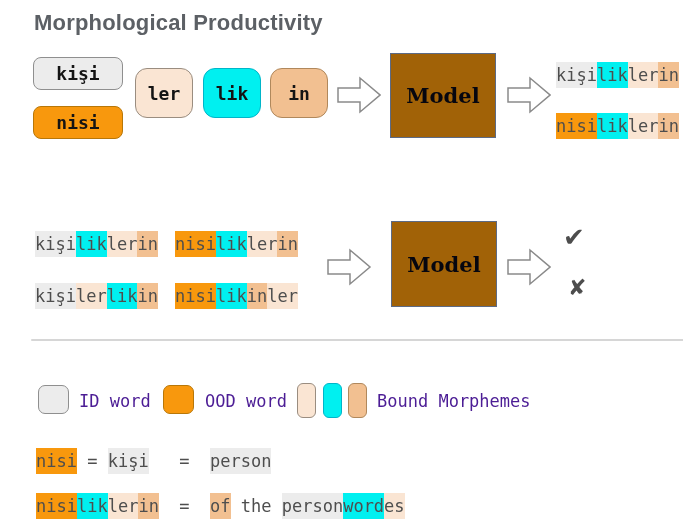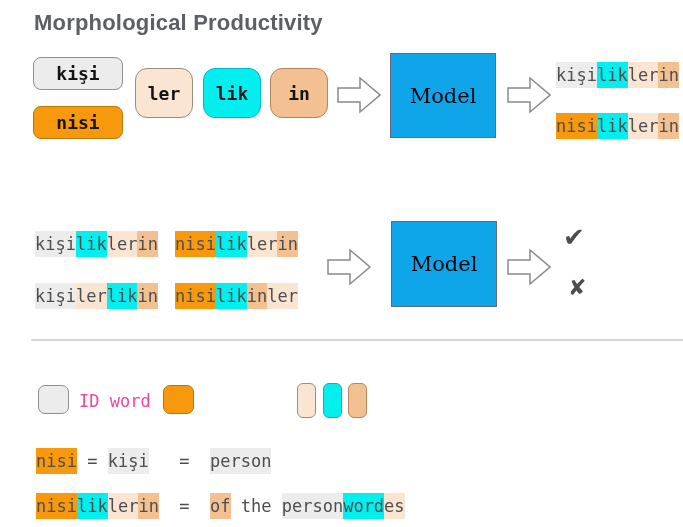--- a/index.html
+++ b/index.html
@@ -9,38 +9,38 @@
          font-size:22px;color:#5c6065;letter-spacing:.2px;white-space:nowrap;}
   
   .tok{position:absolute;display:flex;align-items:center;justify-content:center;
        box-sizing:border-box;font-weight:700;font-size:18px;color:#141414;}
   .tok-id{background:#ececec;border:1.5px solid #8f8f8f;border-radius:8px;}
   .tok-ood{background:#f8980d;border:1.5px solid #b87708;border-radius:8px;}
   .tok-m1{background:#fae5d3;border:1.5px solid #9a8d80;border-radius:12px;}
   .tok-m2{background:#00f0f0;border:1.5px solid #00b5c9;border-radius:12px;}
   .tok-m3{background:#f2c091;border:1.5px solid #b0885c;border-radius:12px;}
   
-  .model{position:absolute;background:#0ea5e9;border:1.5px solid #5c6a85;box-sizing:border-box;
+  .model{position:absolute;background:#a16207;border:1.5px solid #5c6a85;box-sizing:border-box;
          display:flex;align-items:center;justify-content:center;
-         font-family:"DejaVu Serif",serif;font-size:21px;font-weight:400;color:#06060f;}
+         font-family:"DejaVu Serif",serif;font-size:21px;font-weight:700;color:#06060f;}
   
   .word{position:absolute;font-size:17px;line-height:22px;color:#4e4e4e;white-space:pre;
         font-weight:500;display:flex;}
   .seg{white-space:pre;padding:2px 0;}
   .seg.id{background:#ececec;}
   .seg.ood{background:#f8980d;}
   .seg.m1{background:#fae5d3;}
   .seg.m2{background:#00f0f0;}
   .seg.m3{background:#f2c091;}
   .seg.plain{background:transparent;}
   .arrow{position:absolute;}
   .arrow svg{display:block;}
   .mark{position:absolute;color:#4d4d4d;font-family:"DejaVu Sans",sans-serif;font-weight:700;}
   .divider{position:absolute;left:8px;top:339px;width:667px;height:2px;background:#d6d6d6;border-radius:2px;}
-  .legend-label{position:absolute;font-size:17px;color:#ec4899;white-space:nowrap;}
+  .legend-label{position:absolute;font-size:17px;color:#4c1d95;white-space:nowrap;}
 </style>
 </head>
 <body>
 
 <div class="stage">
 
   <div class="title" style="left:11px;top:10px;">Morphological Productivity</div>
 
   <div class="tok tok-id" style="left:10px;top:57px;width:90px;height:33px;">
     <span>kişi</span>
@@ -102,21 +102,23 @@
 
   <div class="mark" style="left:540px;top:222px;font-size:26px;">✔</div>
   <div class="mark" style="left:545px;top:275px;font-size:22px;">✘</div>
 
   <div class="divider"></div>
 
   <div class="tok tok-id" style="left:15px;top:385px;width:31px;height:29px;border-radius:7px;"></div>
   <div class="legend-label" style="left:56px;top:391px;">ID word</div>
 
   <div class="tok tok-ood" style="left:140px;top:385px;width:31px;height:29px;border-radius:7px;"></div>
+  <div class="legend-label" style="left:182px;top:391px;">OOD word</div>
 
   <div class="tok tok-m1" style="left:274px;top:383px;width:19px;height:35px;border-radius:6px;"></div>
   <div class="tok tok-m2" style="left:300px;top:383px;width:19px;height:35px;border-radius:6px;"></div>
   <div class="tok tok-m3" style="left:325px;top:383px;width:19px;height:35px;border-radius:6px;"></div>
+  <div class="legend-label" style="left:354px;top:391px;">Bound Morphemes</div>
 
   <div class="word" style="left:13px;top:448px;"><span class="seg ood">nisi</span><span class="seg plain"> = </span><span class="seg id">kişi</span><span class="seg plain">   =  </span><span class="seg id">person</span></div>
   <div class="word" style="left:13px;top:493px;"><span class="seg ood">nisi</span><span class="seg m2">lik</span><span class="seg m1">ler</span><span class="seg m3">in</span><span class="seg plain">  =  </span><span class="seg m3">of</span><span class="seg plain"> the </span><span class="seg id">person</span><span class="seg m2">word</span><span class="seg m1">es</span></div>
 
 </div>
 
 </body></html>

